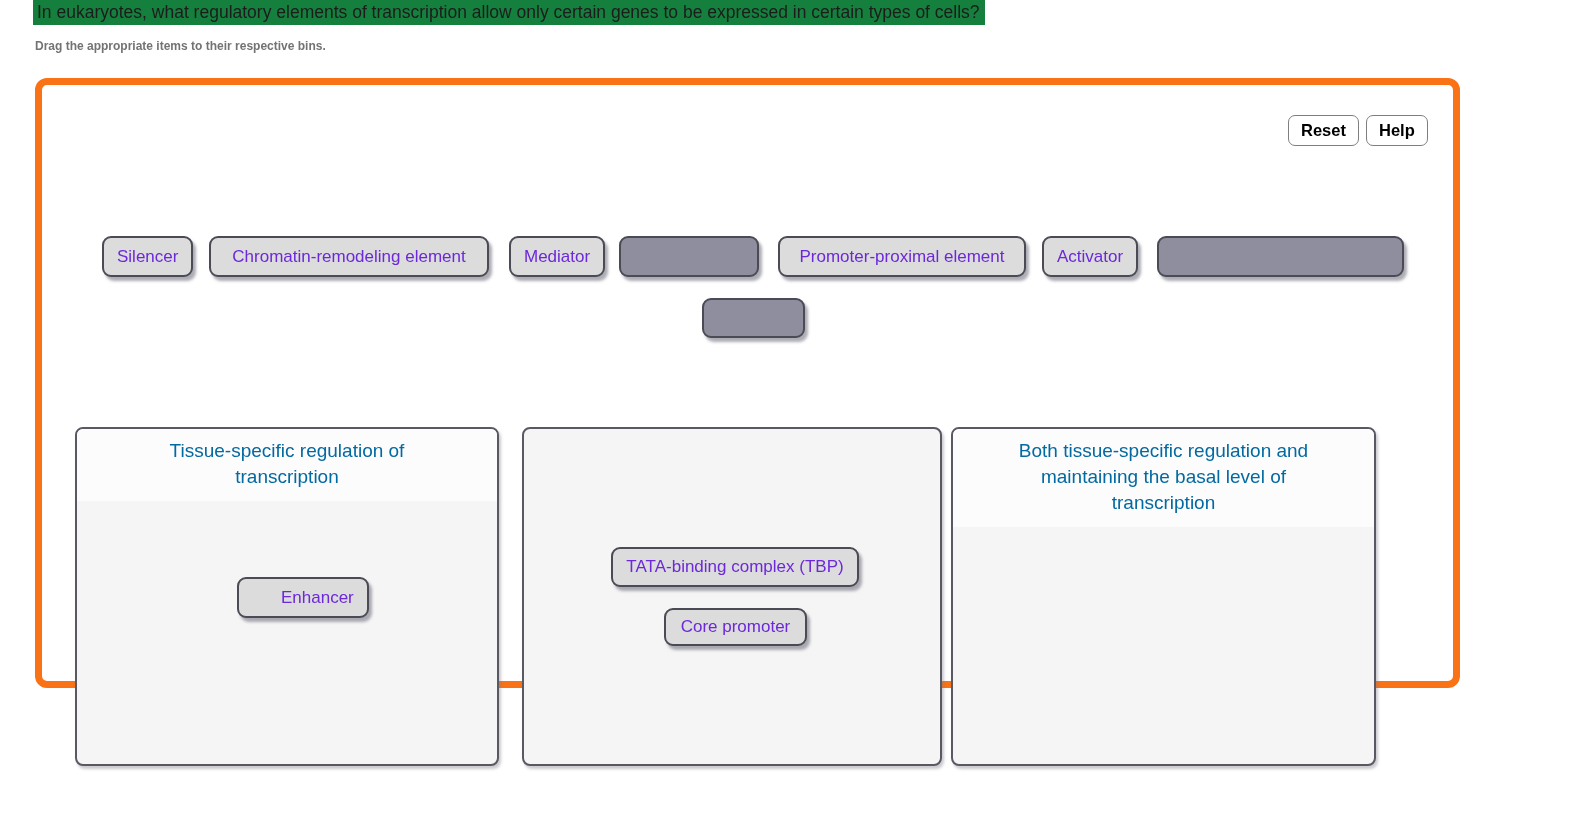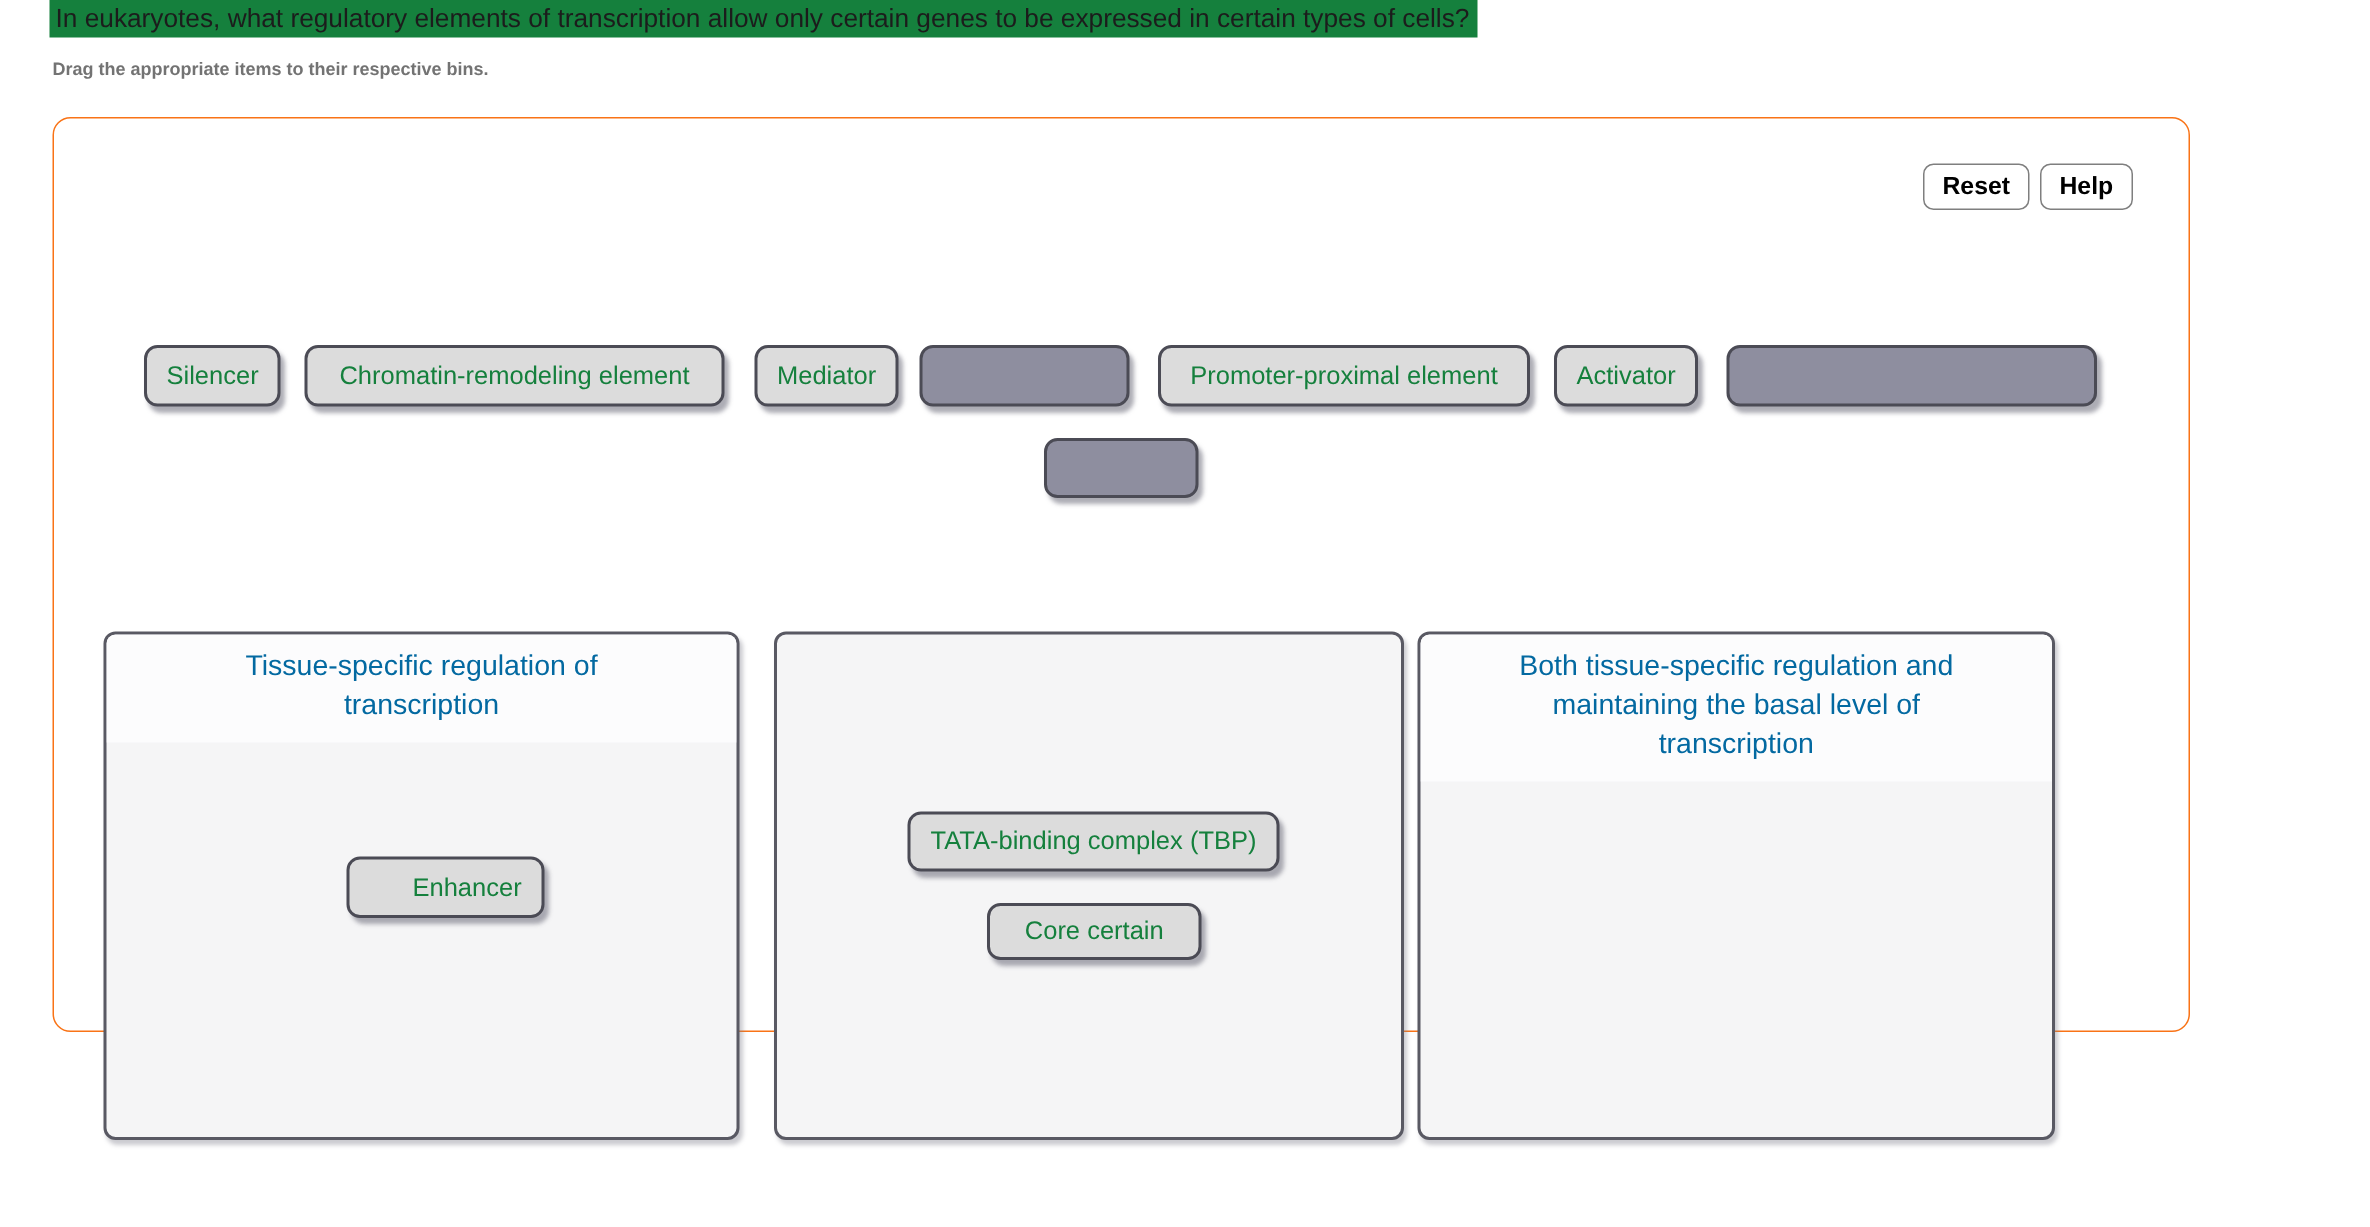--- a/index.html
+++ b/index.html
@@ -31,21 +31,21 @@
     color: #737373;
     white-space: nowrap;
   }
 
   
   .activity-panel {
     position: absolute;
     left: 35px; top: 78px;
     width: 1425px; height: 610px;
     background: #ffffff;
-    border: 1px solid #f97316;
+    border: 7px solid #f97316;
     border-radius: 12px;
   }
 
   
   .tool-btn {
     position: absolute;
     top: 30px;
     height: 31px;
     background: #ffffff;
     border: 1.5px solid #7f7f7f;
@@ -64,21 +64,21 @@
   
   .chip {
     position: absolute;
     height: 41px;
     background: #dcdcdc;
     border: 2px solid #4b4b55;
     border-radius: 9px;
     box-shadow: 3px 4px 3px rgba(105,105,120,0.55);
     display: flex; align-items: center; justify-content: center;
     font-size: 17px;
-    color: #15803d;
+    color: #6d28d9;
     padding: 0 13px;
     white-space: nowrap;
     cursor: grab;
   }
   .chip.empty {
     background: #8e8e9f;
   }
 
   
   .chip.c-silencer  { left: 60px;  top: 151px; min-width: 88px;  }
@@ -148,21 +148,21 @@
 
   <div class="bin bin-1">
     <div class="bin-header">
       <div class="bin-title">Tissue-specific regulation of transcription</div>
     </div>
     <div class="chip c-enhancer">Enhancer</div>
   </div>
 
   <div class="bin bin-2">
     <div class="chip c-tata">TATA-binding complex (TBP)</div>
-    <div class="chip c-core">Core certain</div>
+    <div class="chip c-core">Core promoter</div>
   </div>
 
   <div class="bin bin-3">
     <div class="bin-header">
       <div class="bin-title">Both tissue-specific regulation and maintaining the basal level of transcription</div>
     </div>
   </div>
 
 </div>
 

